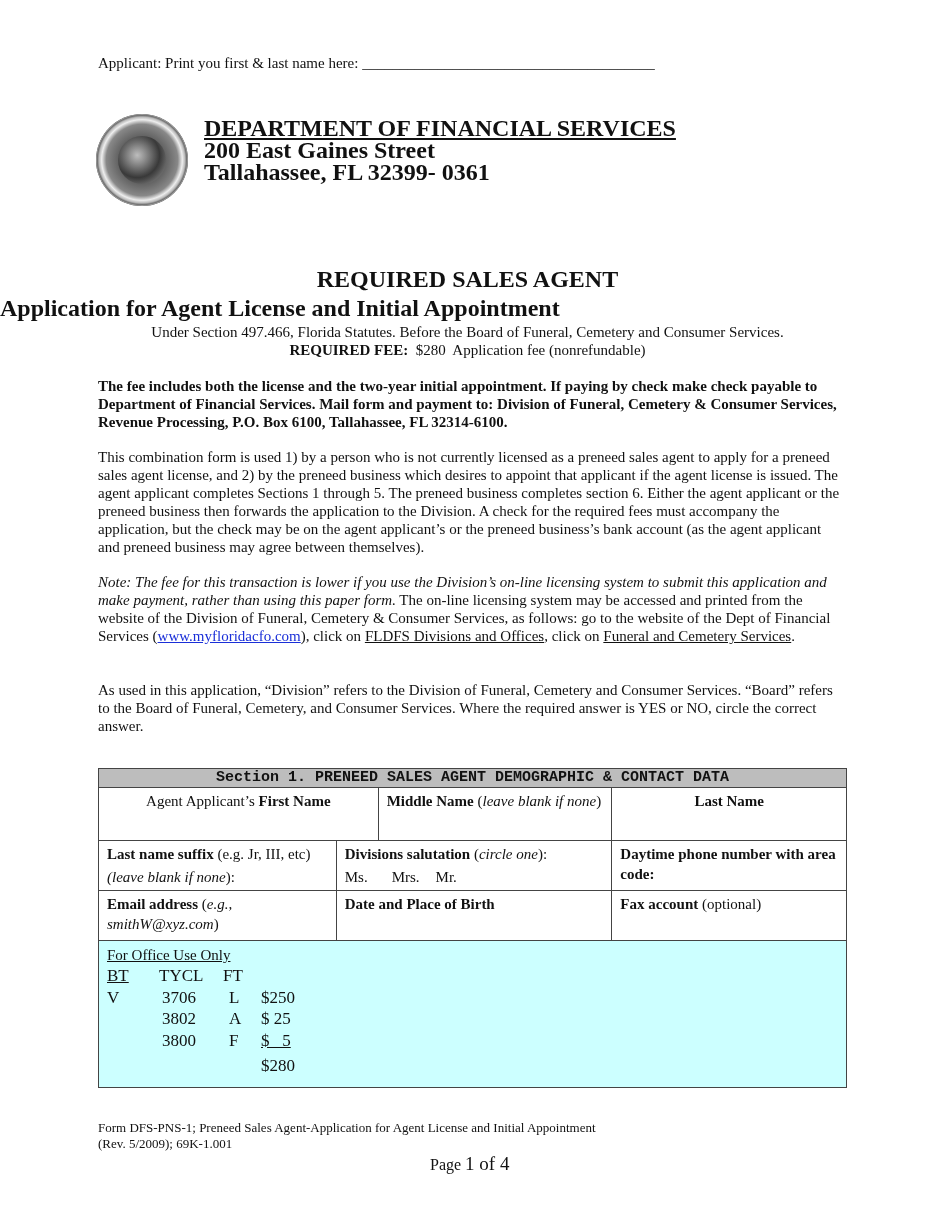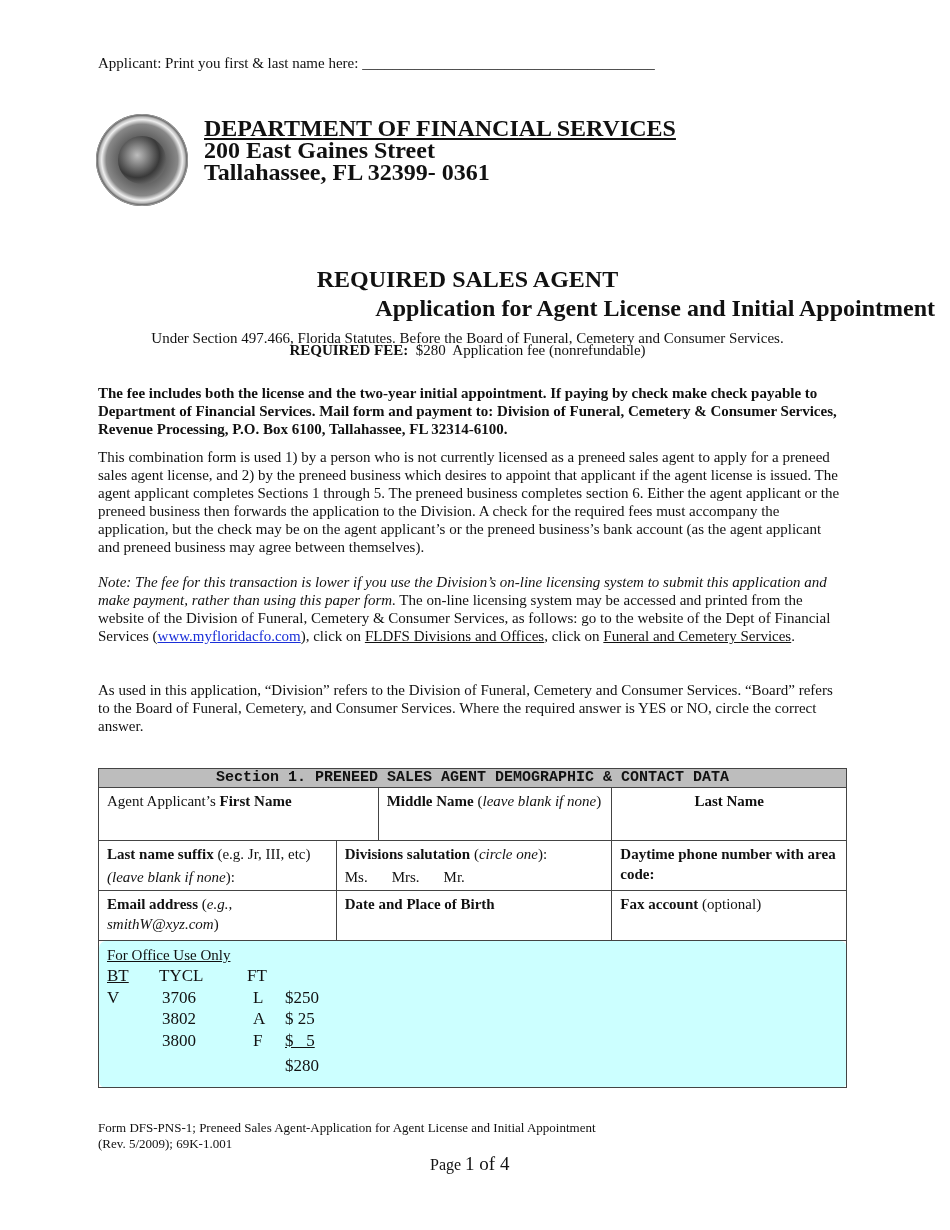--- a/index.html
+++ b/index.html
@@ -9,38 +9,38 @@
   .topline { left: 98px; top: 55px; font-size: 15px; }
   .seal { left: 96px; top: 114px; width: 92px; height: 92px; border-radius: 50%;
           background: radial-gradient(circle, #777 0%, #555 30%, #888 55%, #eee 62%, #bbb 66%, #444 70%, #999 76%, #ddd 82%, #fff 90%);
           box-shadow: 0 0 0 1px #999 inset; }
   .seal::after { content: ""; position: absolute; left: 22px; top: 22px; width: 48px; height: 48px;
           border-radius: 50%; background: radial-gradient(circle at 40% 40%, #ccc, #333 55%, #777 80%); opacity: .85; }
   .dept { left: 204px; top: 117px; font-size: 24px; line-height: 22px; font-weight: bold; }
   .dept .u { text-decoration: underline; }
   .dept .i { font-style: italic; }
   .title1 { left: 0; width: 935px; top: 266px; text-align: center; font-size: 24px; font-weight: bold; }
-  .title2 { left: 0; width: 935px; top: 295px; text-align: right; font-size: 24px; font-weight: bold; }
-  .sub1 { left: 0; width: 935px; top: 324px; text-align: center; font-size: 15px; margin-top: 6px; }
+  .title2 { left: 0; width: 935px; top: 295px; text-align: left; font-size: 24px; font-weight: bold; }
+  .sub1 { left: 0; width: 935px; top: 324px; text-align: center; font-size: 15px; }
   .sub2 { left: 0; width: 935px; top: 342px; text-align: center; font-size: 15px; }
   .para { left: 98px; width: 745px; font-size: 15px; line-height: 18px; }
-  .p1 { top: 377px; font-weight: bold; margin-top: 7px; }
+  .p1 { top: 377px; font-weight: bold; }
   .p2 { top: 448px; }
   .p3 { top: 573px; }
   .p4 { top: 681px; }
   a.link { color: #1a2fd8; text-decoration: underline; }
   .ul { text-decoration: underline; }
   table.s1 { position: absolute; left: 98px; top: 768px; width: 749px; border-collapse: collapse;
              font-size: 15px; }
   table.s1 td { border: 1px solid #444; vertical-align: top; padding: 3px 8px; line-height: 20px; }
   .hdr { background: #bdbdbd; text-align: center; font-weight: bold; padding: 0 !important; line-height: 18px !important; font-family: Liberation Mono, monospace; }
-  .office { background: #ccffff; height: 138px; padding: 4px 8px !important; border-radius: 7px; }
+  .office { background: #ccffff; height: 138px; padding: 4px 8px !important; }
   .office-grid { font-size: 17px; line-height: 21.5px; position: relative; }
   .og-row { display: flex; }
-  .c1 { width: 52px; } .c2 { width: 64px; } .c3 { width: 32px; margin-left: 24px; }
+  .c1 { width: 52px; } .c2 { width: 64px; } .c3 { width: 32px; }
   .footer { left: 98px; top: 1120px; font-size: 13px; line-height: 16px; }
   .pagenum { left: 430px; top: 1153px; font-size: 16px; }
   .pagenum .big { font-size: 19px; }
 </style>
 </head>
 <body>
 
 <div class="abs topline">
   <span>Applicant: Print you first &amp; last name here: </span><span>_______________________________________</span>
 </div>
@@ -73,39 +73,39 @@
       <col style="width:42px">
       <col style="width:213px">
       <col style="width:21px">
       <col style="width:235px">
   </colgroup>
   <tbody>
       <tr>
     <td colspan="5" class="hdr">Section 1.   PRENEED SALES AGENT DEMOGRAPHIC &amp; CONTACT DATA</td>
   </tr>
   <tr style="height:53px">
-    <td colspan="2" style="">
+    <td colspan="2" style="text-align:center">
       <span>Agent Applicant’s </span><b>First Name</b>
     </td>
     <td colspan="2">
       <b>Middle Name</b><span> (</span><i>leave blank if none</i><span>)</span>
     </td>
     <td style="text-align:center">
       <b>Last Name</b>
     </td>
   </tr>
   <tr style="height:50px">
     <td>
       <div><b>Last name suffix</b><span> (e.g. Jr, III, etc)</span></div>
       <div style="margin-top:3px"><i>(leave blank if none</i><span>):</span></div>
     </td>
     <td colspan="3">
       <div><b>Divisions salutation</b><span> (</span><i>circle one</i><span>):</span></div>
       <div style="margin-top:3px">
-        <span style="margin-right:24px">Ms.</span><span style="margin-right:24px">Mrs.</span><span>Mr.</span>
+        <span style="margin-right:24px">Ms.</span><span style="margin-right:16px">Mrs.</span><span>Mr.</span>
       </div>
     </td>
     <td>
       <b>Daytime phone number with area code:</b>
     </td>
   </tr>
   <tr style="height:50px">
     <td>
       <b>Email address</b><span> (</span><i>e.g., smithW@xyz.com</i><span>)</span>
     </td>

